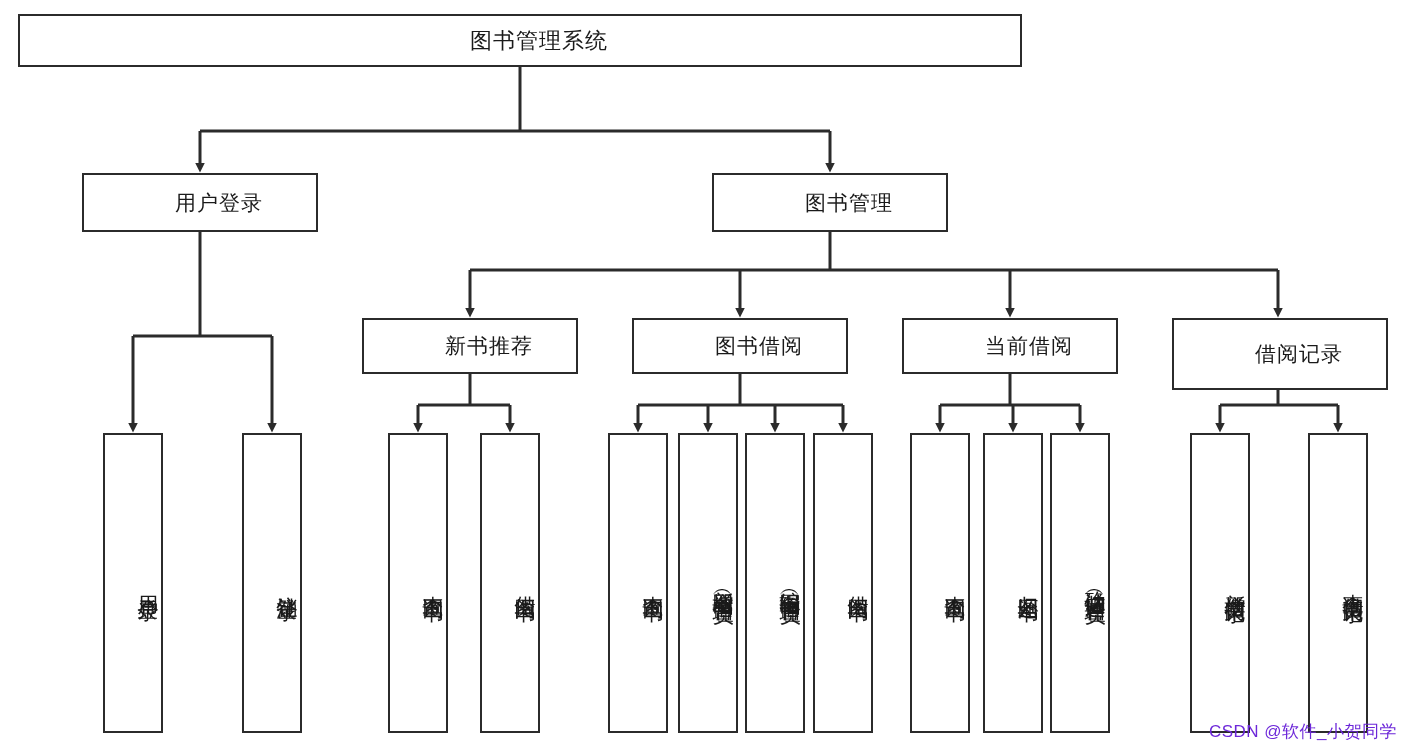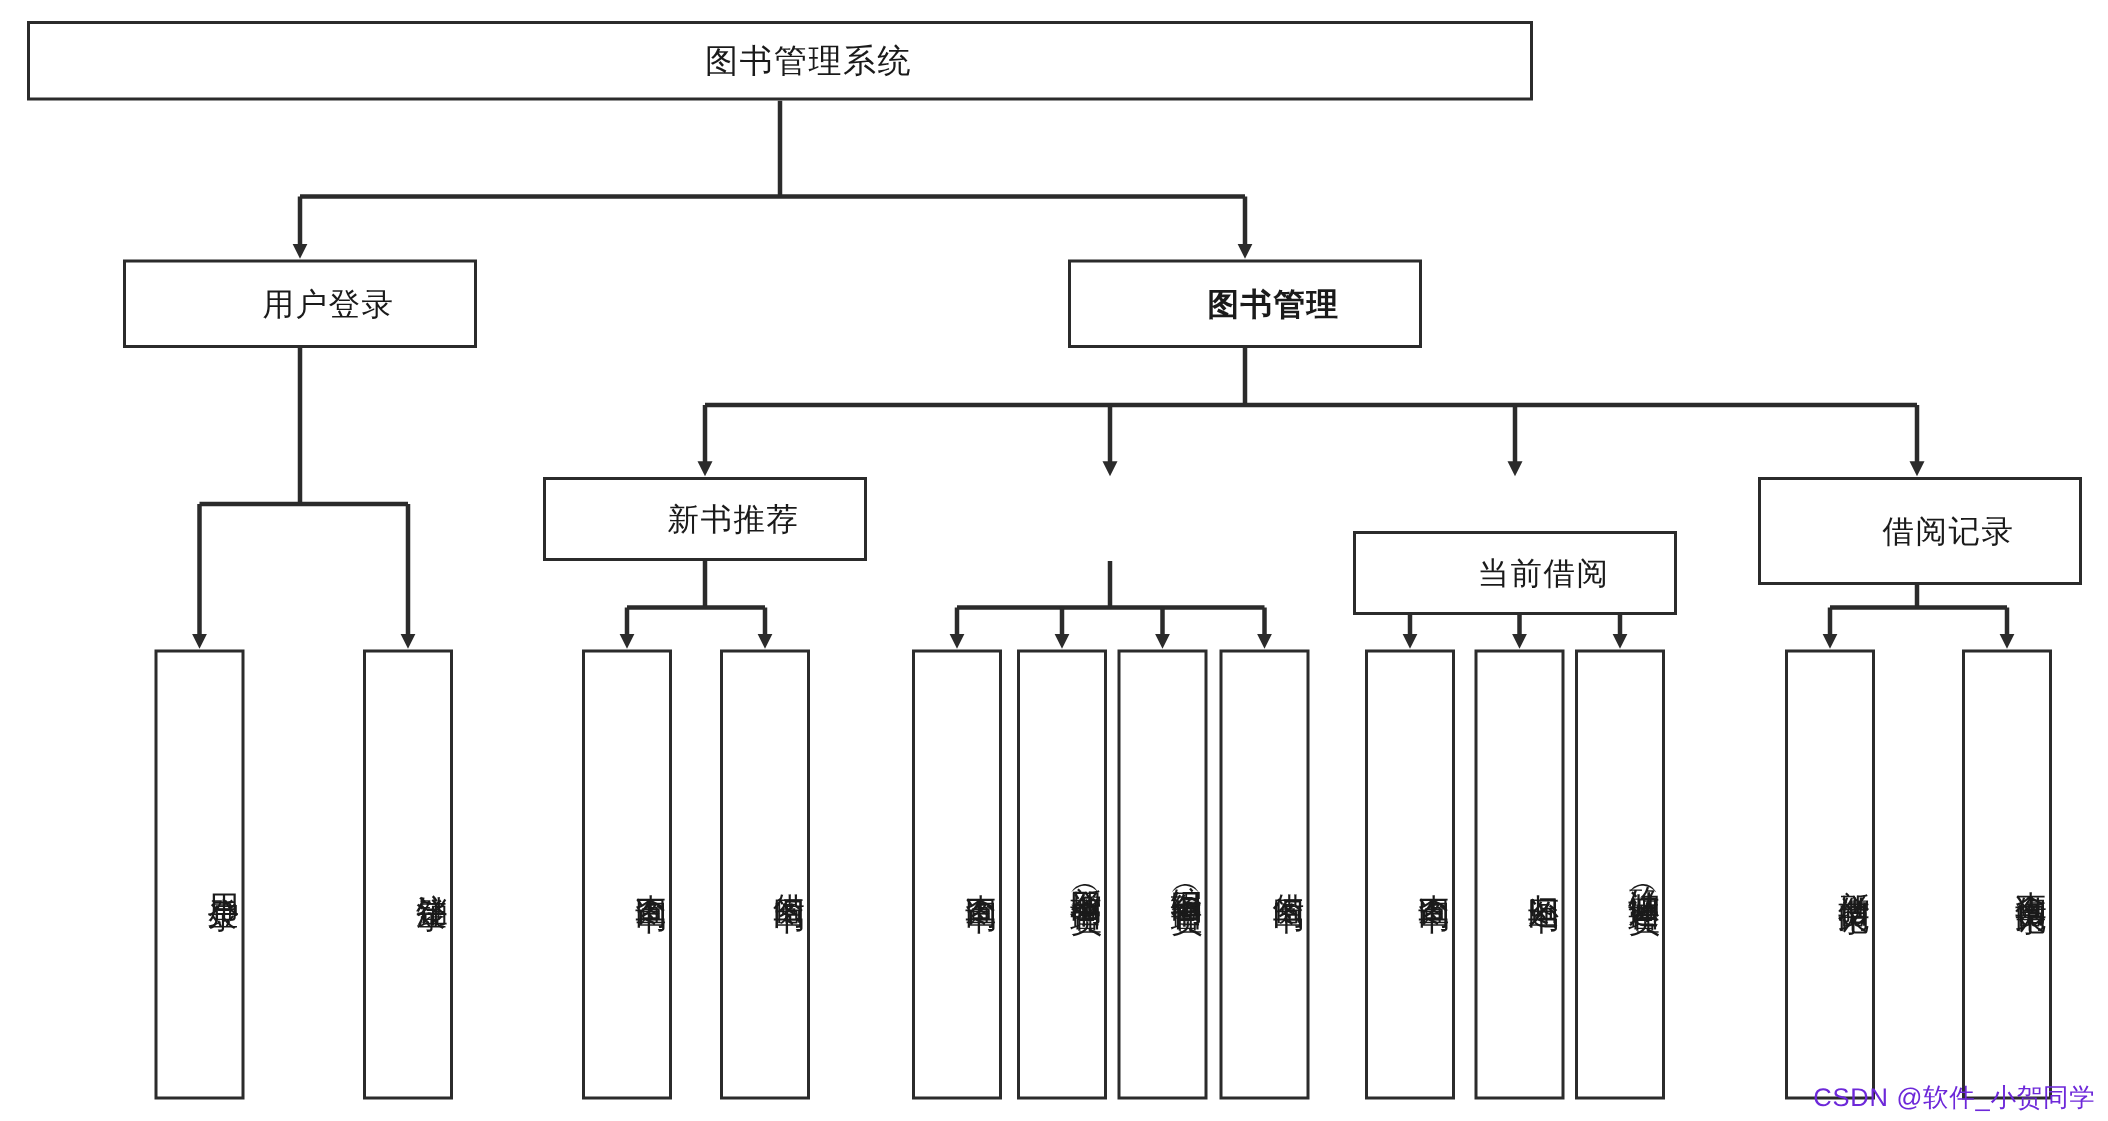--- a/index.html
+++ b/index.html
@@ -70,24 +70,25 @@
       <path d="M1278,374 L1278,405"></path>
       <path d="M1220,405 L1338,405"></path>
       <path d="M1220,405 L1220,424" marker-end="url(#arw)"></path>
       <path d="M1338,405 L1338,424" marker-end="url(#arw)"></path>
     </g>
   </svg>
 
   <div class="node root horiz" style="left: 18px; top: 14px; width: 1004px; height: 53px;">图书管理系统</div>
 
   <div class="node horiz" style="left: 82px; top: 173px; width: 236px; height: 59px;">用户登录</div>
-  <div class="node horiz" style="left: 712px; top: 173px; width: 236px; height: 59px; font-weight: bold;">图书管理</div>
+  <div class="node horiz" style="left: 712px; top: 173px; width: 236px; height: 59px;">图书管理</div>
 
   <div class="node horiz" style="left: 362px; top: 318px; width: 216px; height: 56px;">新书推荐</div>
-  <div class="node horiz" style="left: 902px; top: 318px; width: 216px; height: 56px; margin-top: 36px;">当前借阅</div>
+  <div class="node horiz" style="left: 632px; top: 318px; width: 216px; height: 56px;">图书借阅</div>
+  <div class="node horiz" style="left: 902px; top: 318px; width: 216px; height: 56px;">当前借阅</div>
   <div class="node horiz" style="left: 1172px; top: 318px; width: 216px; height: 72px;">借阅记录</div>
 
   <div class="node vert" style="left: 103px; top: 433px; width: 60px; height: 300px;">用户登录</div>
   <div class="node vert" style="left: 242px; top: 433px; width: 60px; height: 300px;">注销登录</div>
   <div class="node vert" style="left: 388px; top: 433px; width: 60px; height: 300px;">查询图书</div>
   <div class="node vert" style="left: 480px; top: 433px; width: 60px; height: 300px;">借阅图书</div>
   <div class="node vert" style="left: 608px; top: 433px; width: 60px; height: 300px;">查询图书</div>
   <div class="node vert" style="left: 678px; top: 433px; width: 60px; height: 300px;">新增图书（管理员）</div>
   <div class="node vert" style="left: 745px; top: 433px; width: 60px; height: 300px;">编辑图书（管理员）</div>
   <div class="node vert" style="left: 813px; top: 433px; width: 60px; height: 300px;">借阅图书</div>

